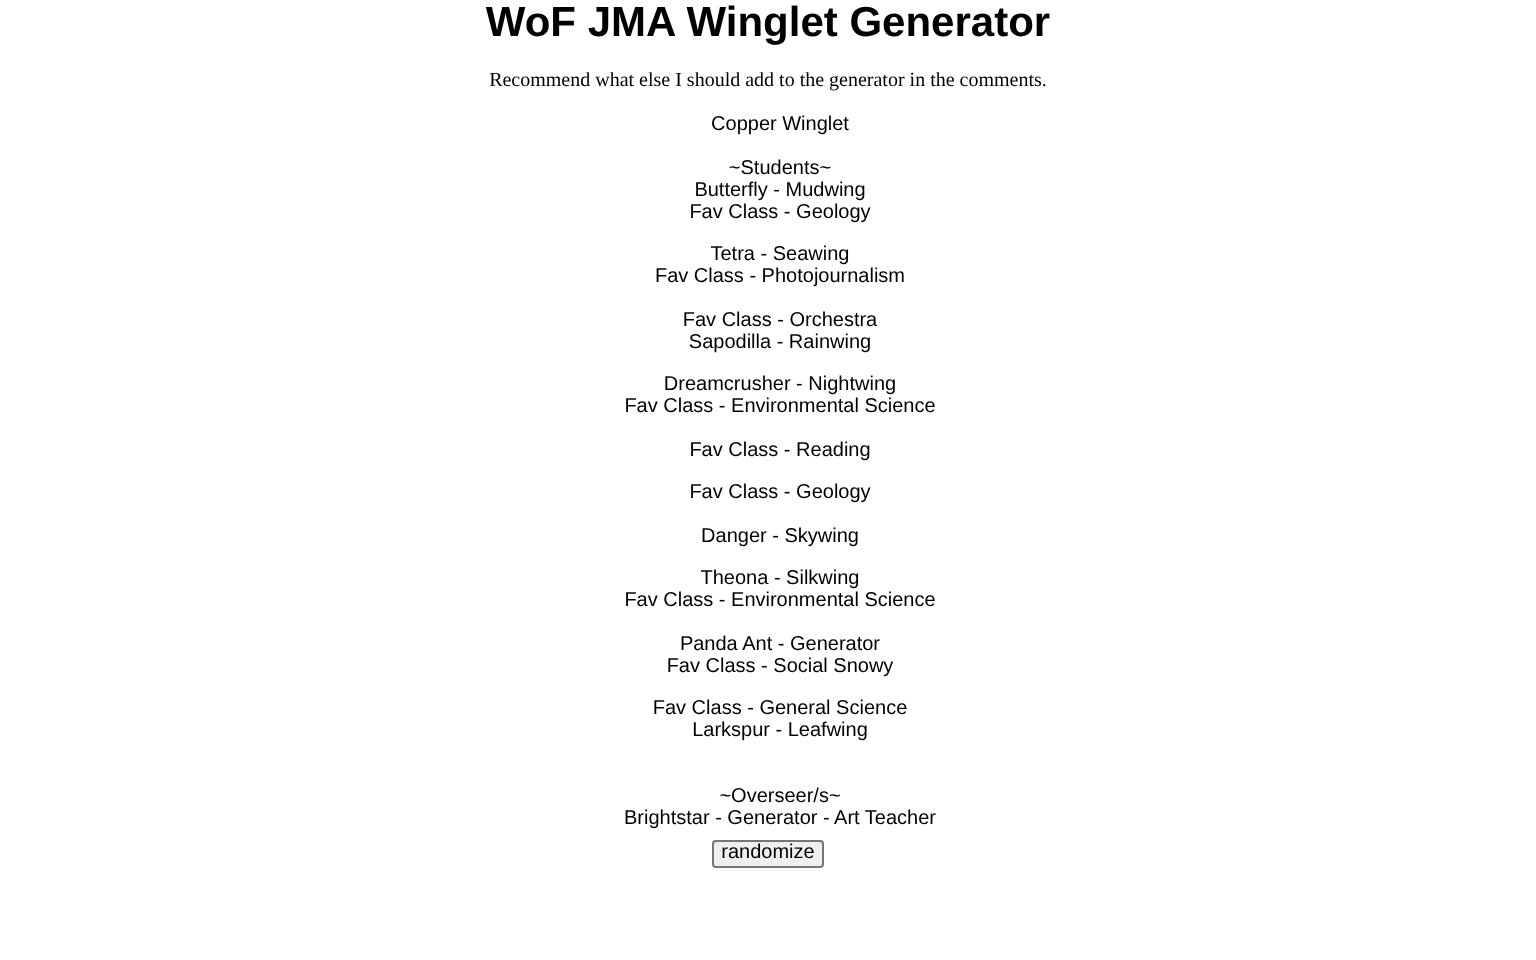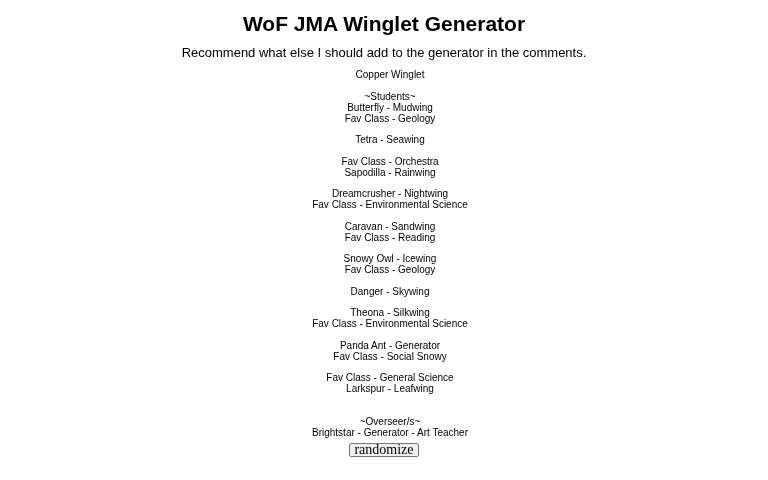--- a/index.html
+++ b/index.html
@@ -6,36 +6,36 @@
   body {
     width: 768px; height: 480px; overflow: hidden;
     font-family: "Liberation Sans", sans-serif;
     color: #000;
     text-align: center;
   }
   h1 {
     font-size: 21px;
     font-weight: bold;
     margin: 0;
-    padding-top: 12px;
     line-height: 24px;
     height: 24px;
   }
   .subtitle {
-    font-size: 13px;
+    font-size: 10px;
     line-height: 11px;
     margin-top: 11px;
+    font-family: Liberation Serif, serif;
   }
   .line { font-size: 10px; line-height: 11px; white-space: nowrap; padding-left: 12px; }
   .gap { height: 10.5px; }
   .gap2 { height: 21.5px; }
   .winglet { margin-top: 11px; }
   button {
-    font-family: Liberation Serif, serif;
-    font-size: 14px;
+    font-family: Liberation Sans, sans-serif;
+    font-size: 10px;
     padding: 0 4px;
     height: 14px;
     line-height: 12px;
     background: #efefef;
     border: 1px solid #767676;
     border-radius: 2px;
     color: #000;
     margin-top: 5px;
   }
 </style>
@@ -51,39 +51,38 @@
 <div class="line">~Students~</div>
 
 <div>
   <div>
     <div class="line">Butterfly - Mudwing</div>
     <div class="line">Fav Class - Geology</div>
   </div>
   <div class="gap"></div>
   <div>
     <div class="line">Tetra - Seawing</div>
+    <div class="line">Fav Class - Photojournalism</div>
   </div>
   <div class="gap"></div>
   <div>
     <div class="line">Fav Class - Orchestra</div>
     <div class="line">Sapodilla - Rainwing</div>
   </div>
   <div class="gap"></div>
   <div>
     <div class="line">Dreamcrusher - Nightwing</div>
     <div class="line">Fav Class - Environmental Science</div>
   </div>
   <div class="gap"></div>
   <div>
-    <div class="line">Caravan - Sandwing</div>
     <div class="line">Fav Class - Reading</div>
   </div>
   <div class="gap"></div>
   <div>
-    <div class="line">Snowy Owl - Icewing</div>
     <div class="line">Fav Class - Geology</div>
   </div>
   <div class="gap"></div>
   <div>
     <div class="line">Danger - Skywing</div>
   </div>
   <div class="gap"></div>
   <div>
     <div class="line">Theona - Silkwing</div>
     <div class="line">Fav Class - Environmental Science</div>

